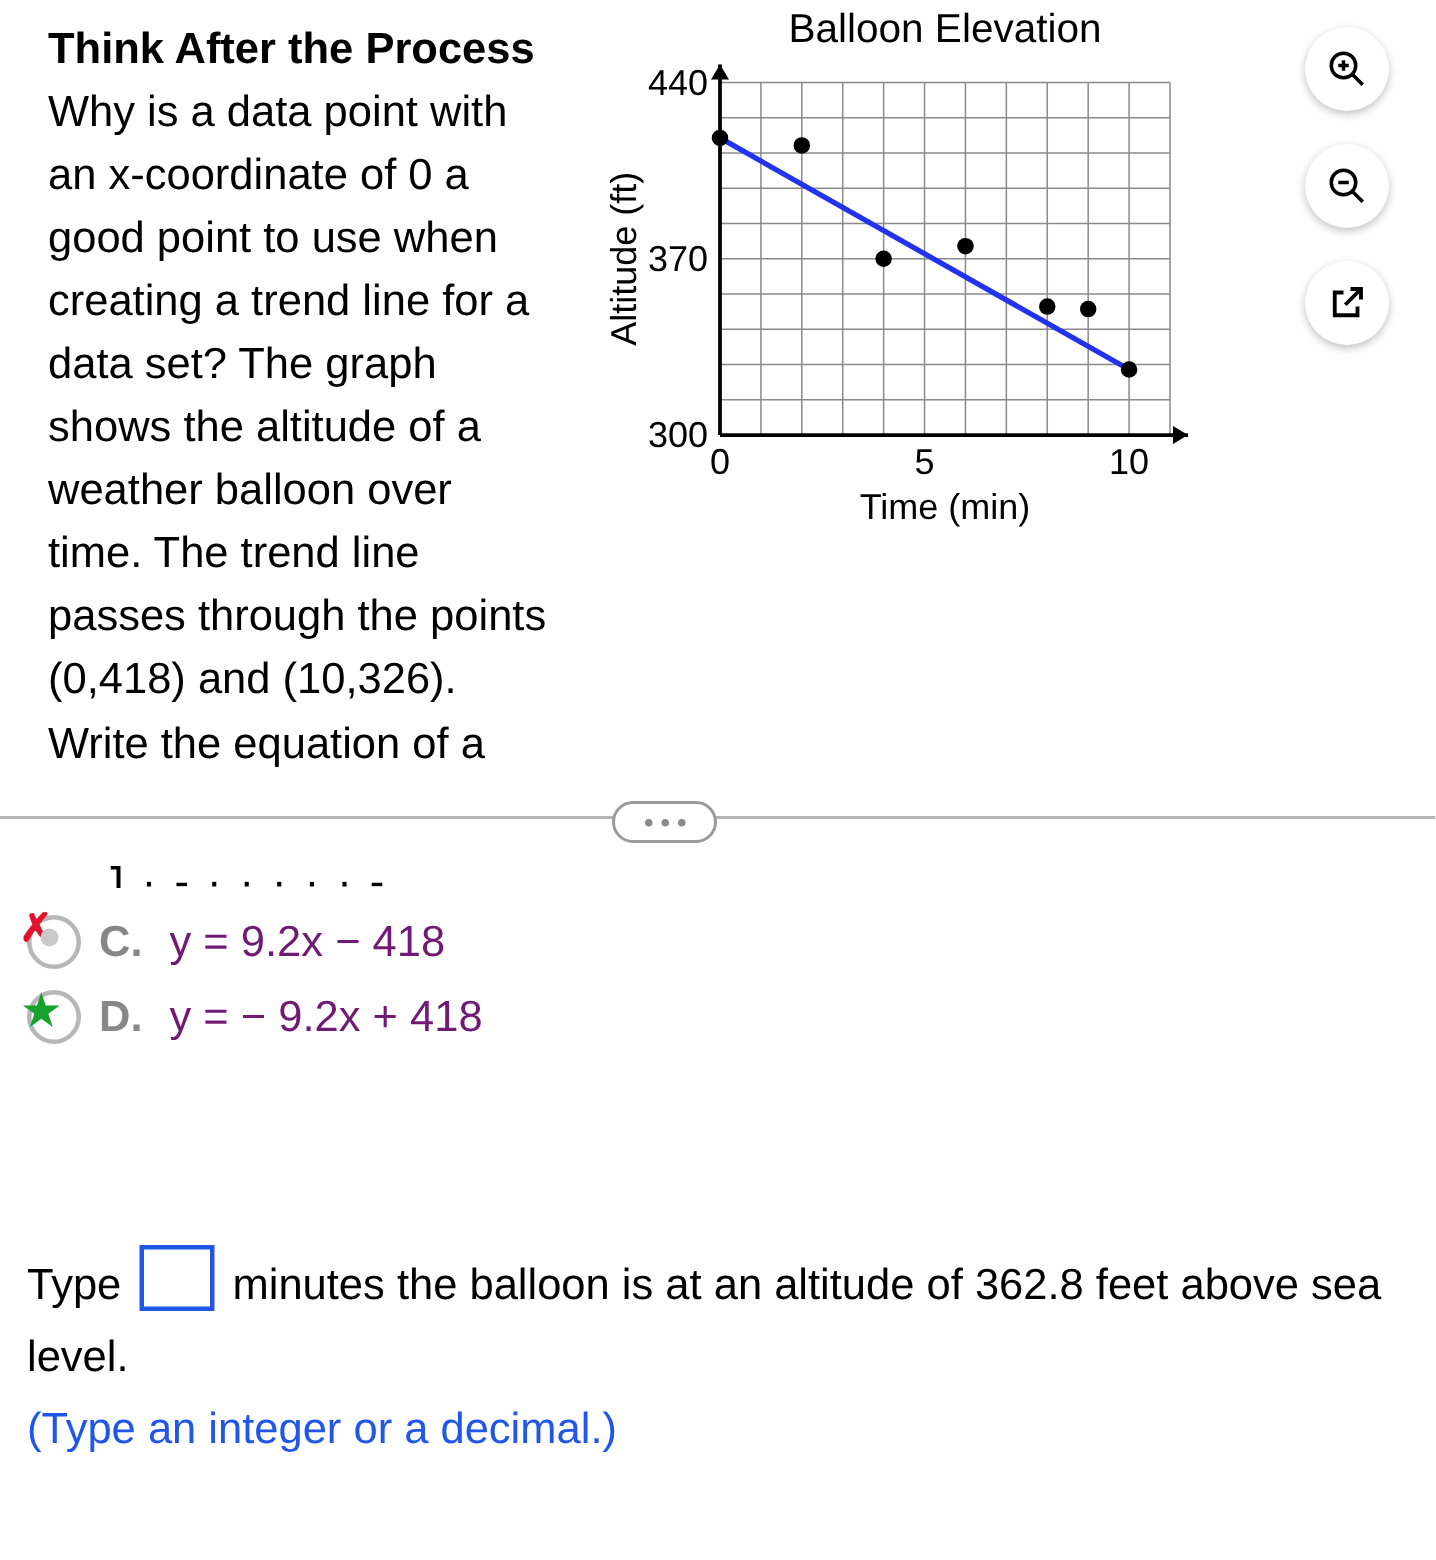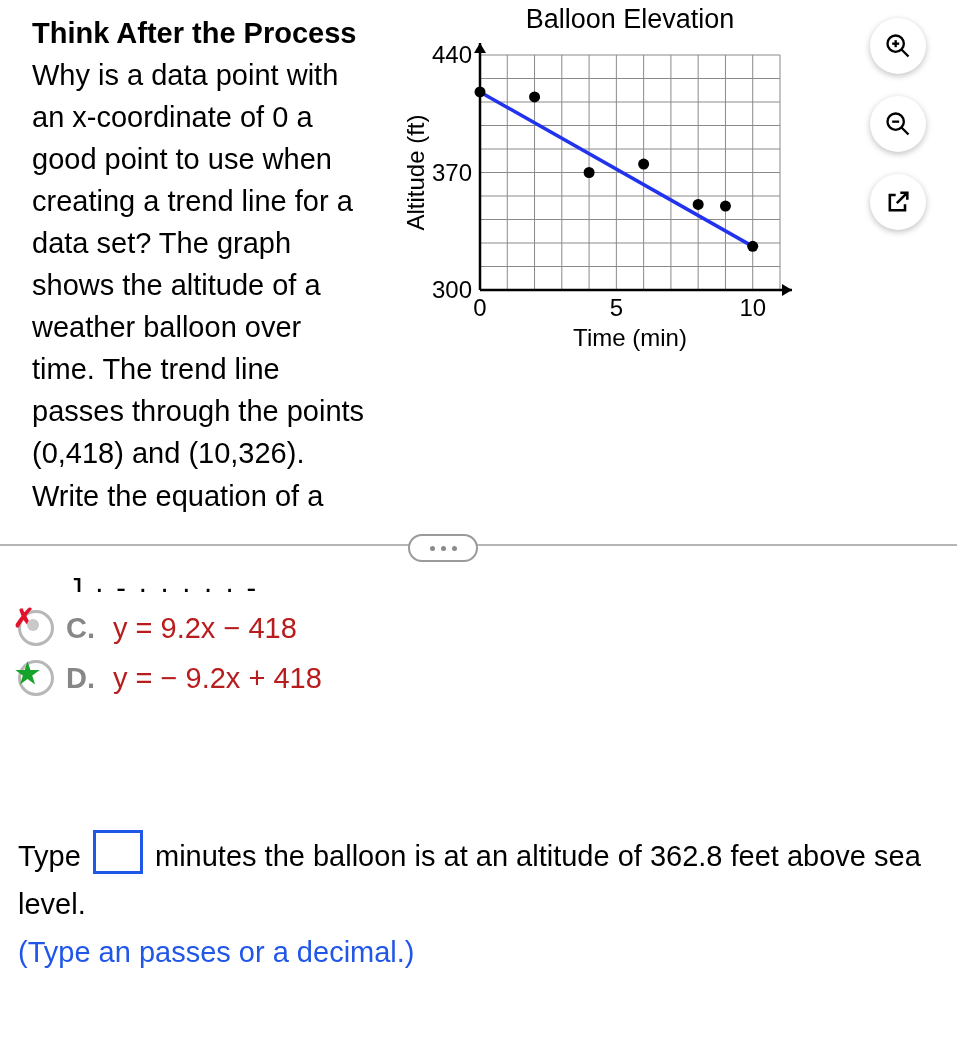--- a/index.html
+++ b/index.html
@@ -126,21 +126,21 @@
   .mark {
     position: absolute;
     top: -10px;
     left: -8px;
     font-size: 26px;
     font-weight: bold;
   }
   .mark.wrong { color: #e1122b; }
   .mark.star  { color: #17a32b; font-size: 28px; top:-6px; left:-6px;}
   .opt-letter { color: #878787; font-weight: 600; margin-right: 6px; }
-  .opt-text   { color: #b91c1c; }
+  .opt-text   { color: #701a75; }
 
   
   .fill-in {
     position: absolute;
     left: 18px;
     top: 830px;
     width: 910px;
     font-size: 29px;
     line-height: 1.65;
   }
@@ -272,16 +272,16 @@
       </span>
       <span class="opt-letter">D.</span>
       <span class="opt-text">y =  − 9.2x + 418</span>
     </div>
   </div>
 
   <div class="fill-in">
     <span>Type</span>
     <span class="num-box"></span>
     <span> minutes the balloon is at an altitude of 362.8 feet above sea level.</span><br>
-    <span class="hint">(Type an passes or a decimal.)</span>
+    <span class="hint">(Type an integer or a decimal.)</span>
   </div>
 
 </div>
 
 </body></html>

